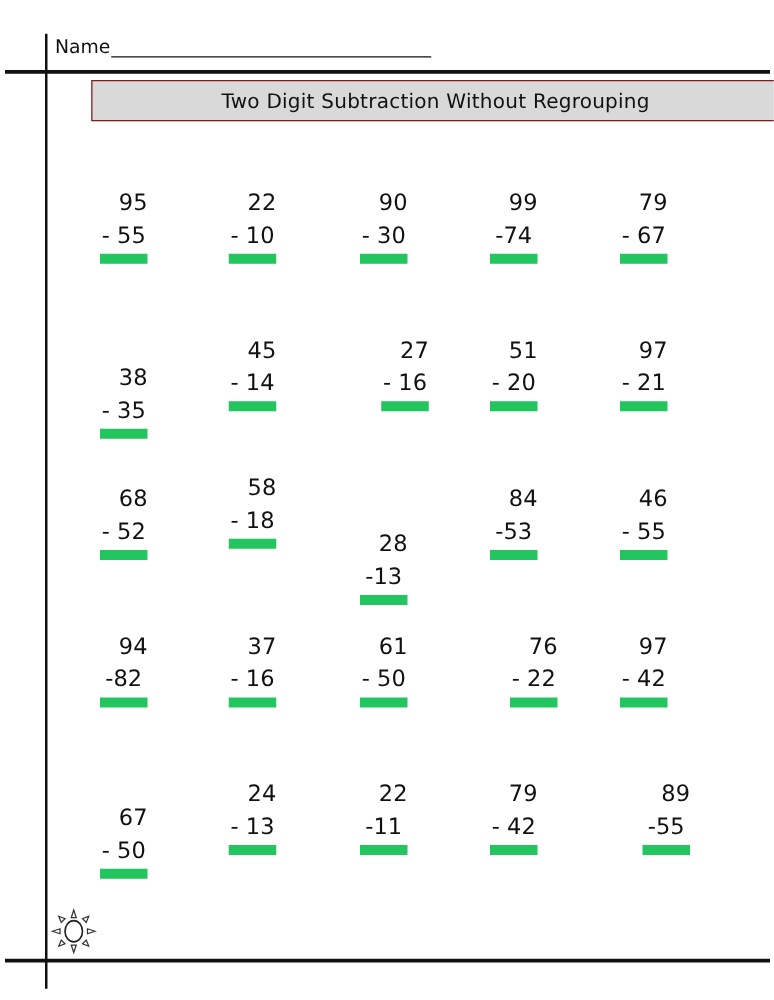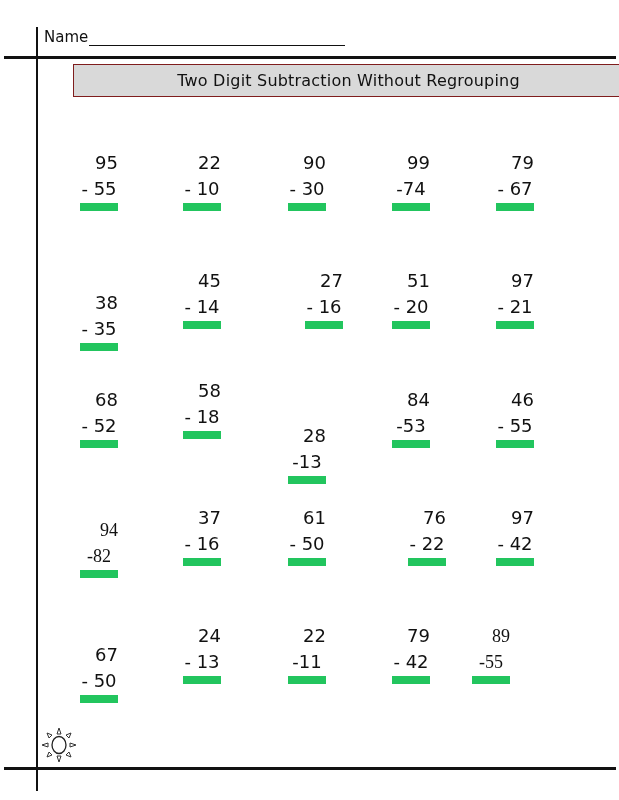--- a/index.html
+++ b/index.html
@@ -44,30 +44,30 @@
     <div class="problem" style="left: 58px; top: 268px; margin-top: 22px;"><span class="top-num">38</span><span class="bottom-num">- 35</span></div>
     <div class="problem" style="left: 161px; top: 268px;"><span class="top-num">45</span><span class="bottom-num">- 14</span></div>
     <div class="problem" style="left: 283px; top: 268px;"><span class="top-num">27</span><span class="bottom-num">- 16</span></div>
     <div class="problem" style="left: 370px; top: 268px;"><span class="top-num">51</span><span class="bottom-num">- 20</span></div>
     <div class="problem" style="left: 474px; top: 268px;"><span class="top-num">97</span><span class="bottom-num">- 21</span></div>
     <div class="problem" style="left: 58px; top: 387px;"><span class="top-num">68</span><span class="bottom-num">- 52</span></div>
     <div class="problem" style="left: 161px; top: 378px;"><span class="top-num">58</span><span class="bottom-num">- 18</span></div>
     <div class="problem" style="left: 266px; top: 387px; margin-top: 36px;"><span class="top-num">28</span><span class="bottom-num">-13</span></div>
     <div class="problem" style="left: 370px; top: 387px;"><span class="top-num">84</span><span class="bottom-num">-53</span></div>
     <div class="problem" style="left: 474px; top: 387px;"><span class="top-num">46</span><span class="bottom-num">- 55</span></div>
-    <div class="problem" style="left: 58px; top: 517px; font-family: Liberation Serif, serif;"><span class="top-num">94</span><span class="bottom-num">-82</span></div>
+    <div class="problem" style="left: 58px; top: 505px;"><span class="top-num">94</span><span class="bottom-num">-82</span></div>
     <div class="problem" style="left: 161px; top: 505px;"><span class="top-num">37</span><span class="bottom-num">- 16</span></div>
     <div class="problem" style="left: 266px; top: 505px;"><span class="top-num">61</span><span class="bottom-num">- 50</span></div>
     <div class="problem" style="left: 386px; top: 505px;"><span class="top-num">76</span><span class="bottom-num">- 22</span></div>
     <div class="problem" style="left: 474px; top: 505px;"><span class="top-num">97</span><span class="bottom-num">- 42</span></div>
     <div class="problem" style="left: 58px; top: 642px;"><span class="top-num">67</span><span class="bottom-num">- 50</span></div>
     <div class="problem" style="left: 161px; top: 623px;"><span class="top-num">24</span><span class="bottom-num">- 13</span></div>
     <div class="problem" style="left: 266px; top: 623px;"><span class="top-num">22</span><span class="bottom-num">-11</span></div>
     <div class="problem" style="left: 370px; top: 623px;"><span class="top-num">79</span><span class="bottom-num">- 42</span></div>
-    <div class="problem" style="left: 450px; top: 623px; font-family: Liberation Serif, serif;"><span class="top-num">89</span><span class="bottom-num">-55</span></div>
+    <div class="problem" style="left: 492px; top: 623px;"><span class="top-num">89</span><span class="bottom-num">-55</span></div>
   </div>
 
 <svg class="sun" viewBox="0 0 38 38">
   <ellipse cx="19" cy="19" rx="7" ry="8.5" fill="none" stroke="#222" stroke-width="1.3"></ellipse>
   <g fill="none" stroke="#333" stroke-width="1">
     <polygon points="19,2 17,8 21,8"></polygon>
     <polygon points="19,36 17,30 21,30"></polygon>
     <polygon points="2,19 8,17 8,21"></polygon>
     <polygon points="36,19 30,17 30,21"></polygon>
     <polygon points="7,7 9,12 12,9"></polygon>

